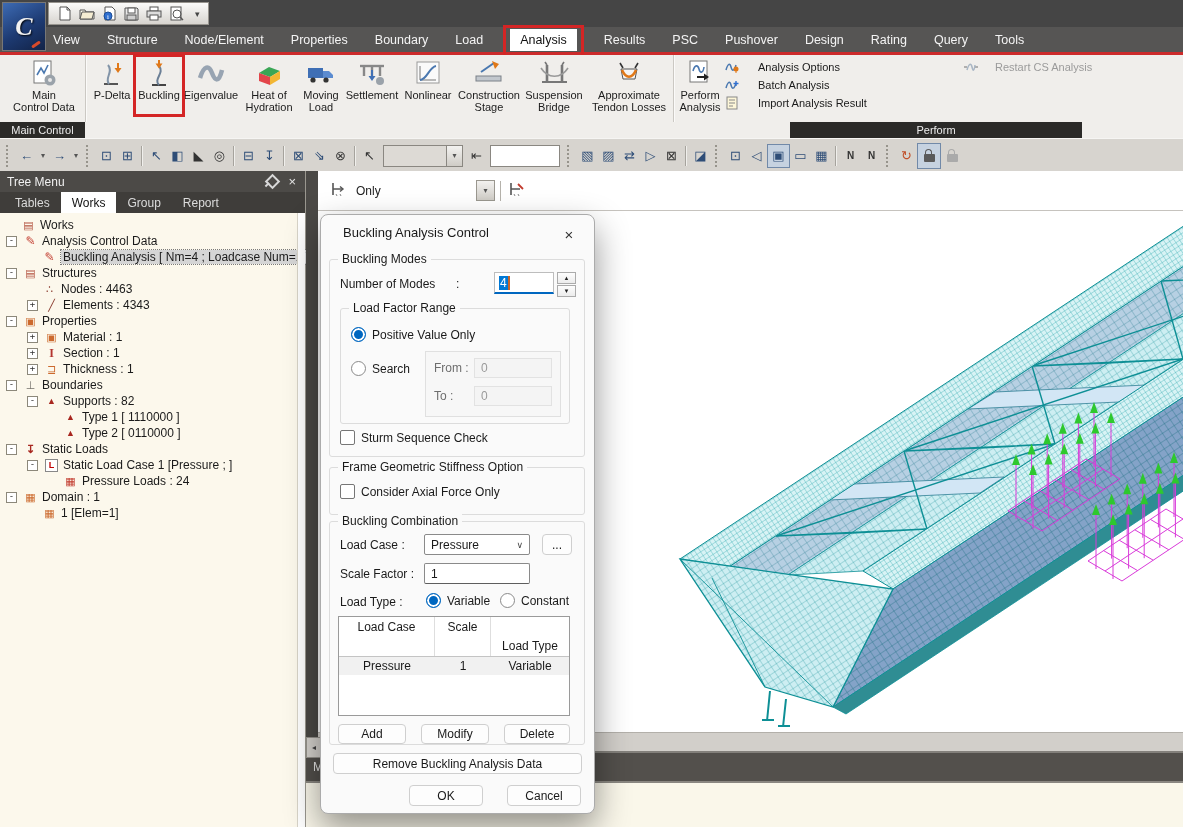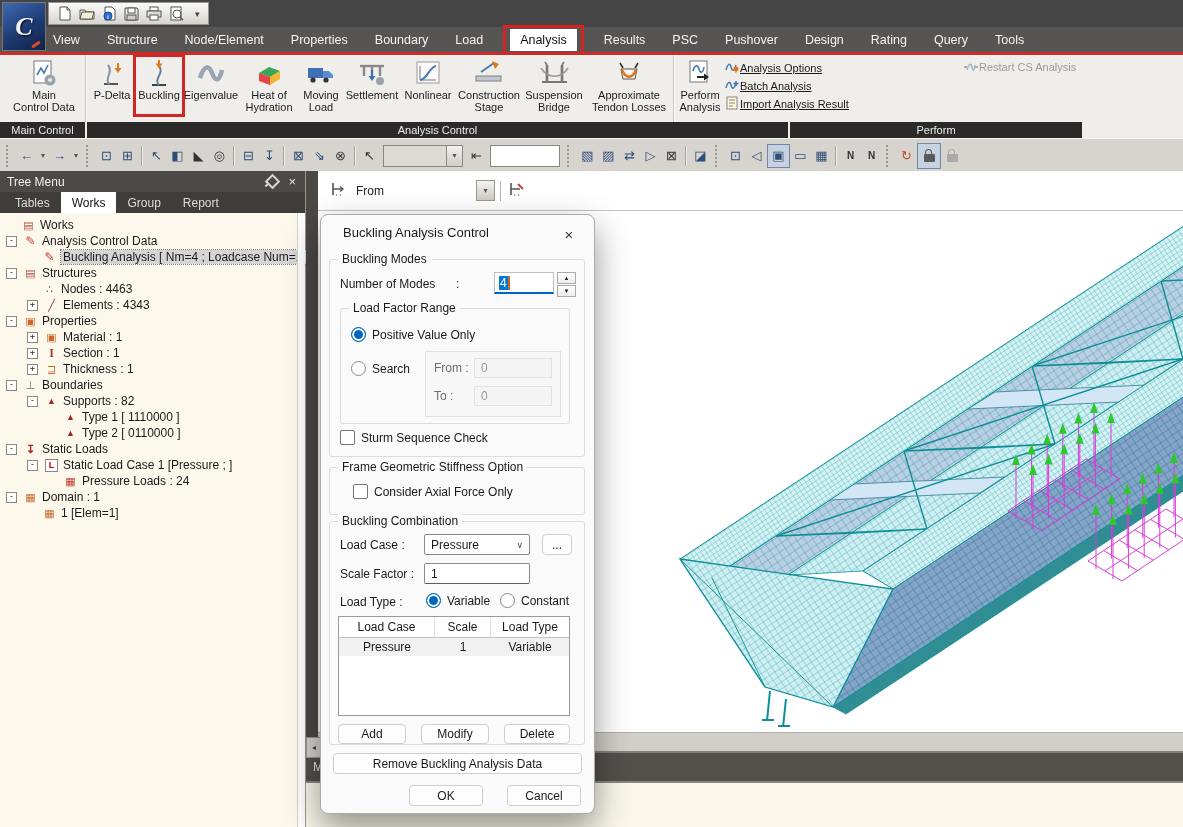--- a/index.html
+++ b/index.html
@@ -22,22 +22,22 @@
 
   
   .ribbon{position:absolute;left:0;top:55px;right:0;height:67px;background:#f0eeeb;display:flex;align-items:stretch;padding-left:4px;}
   .ritem{display:flex;flex-direction:column;align-items:center;padding-top:2px;color:#1c1c1c;}
   .ricon{height:33px;display:flex;align-items:center;justify-content:center;}
   .rlabel{font-size:11px;line-height:11.5px;text-align:center;white-space:pre-line;}
   .rsep{width:1px;background:#cbc8c3;border-right:1px solid #fbfaf9;margin:0 1px;}
   .r-buckling{position:relative;}
   .anno-buckling{position:absolute;left:-3px;right:-3px;top:-1px;bottom:5px;border:3px solid #d42525;pointer-events:none;}
   .rside{display:flex;flex-direction:column;justify-content:flex-start;padding-top:5px;gap:4px;}
-  .rsmall{display:flex;align-items:flex-end;gap:0;font-size:11px;white-space:nowrap;text-decoration:underline;}
-  .rrestart{position:absolute;left:963px;top:60px;display:flex;align-items:center;gap:0;font-size:11px;color:#9b9b9b;}
+  .rsmall{display:flex;align-items:center;gap:18px;font-size:11px;white-space:nowrap;}
+  .rrestart{position:absolute;left:963px;top:60px;display:flex;align-items:center;gap:16px;font-size:11px;color:#9b9b9b;}
   .ribbon-caps{position:absolute;left:0;top:122px;right:0;height:16px;background:#f0eeeb;font-size:11px;color:#ececec;}
   .cap{position:absolute;top:0;height:16px;background:#2b2a28;display:flex;align-items:center;justify-content:center;}
 
   
   .toolbar2{position:absolute;left:0;top:138px;right:0;height:33px;background:#d7d4cf;border-top:1px solid #f6f5f3;border-bottom:1px solid #8e8b86;display:flex;align-items:center;padding-left:2px;}
   .tb{width:21px;height:22px;display:flex;align-items:center;justify-content:center;font-size:13px;color:#2e4d77;}
   .tb.dk{color:#333;}
   .tb.sm{width:12px;font-size:8px;color:#555;}
   .tb.pressed{border:1px solid #7189a8;background:#c6d2e0;}
   .tb.orange{color:#c0502a;}
@@ -120,21 +120,21 @@
   .frow{position:absolute;display:flex;align-items:center;gap:6px;white-space:nowrap;}
   .panel{position:absolute;left:84px;top:42px;width:134px;height:64px;border:1px solid #e0e0e0;background:#f7f7f7;}
   .dis-field{position:absolute;width:78px;height:20px;background:#f4f4f4;border:1px solid #e2e2e2;color:#9a9a9a;display:flex;align-items:center;padding-left:6px;box-sizing:border-box;}
   .combo{position:absolute;left:94px;top:12px;width:106px;height:21px;background:#fff;border:1px solid #8a8a8a;border-radius:2px;display:flex;align-items:center;box-sizing:border-box;padding-left:6px;}
   .combo .ch{margin-left:auto;margin-right:6px;font-size:9px;color:#444;}
   .btn{position:absolute;background:#fdfdfd;border:1px solid #cfcfcf;border-radius:4px;display:flex;align-items:center;justify-content:center;font-size:12px;color:#1a1a1a;box-sizing:border-box;}
   .txt{position:absolute;left:94px;top:41px;width:106px;height:21px;background:#fff;border:1px solid #8a8a8a;border-bottom:1px solid #5e5e5e;border-radius:2px;display:flex;align-items:center;padding-left:6px;box-sizing:border-box;}
   .tbl{position:absolute;left:8px;top:94px;width:232px;height:100px;border:1px solid #9a9a9a;background:#fff;box-sizing:border-box;}
   .tbl-h{display:grid;grid-template-columns:96px 56px 1fr;border-bottom:1px solid #c4c4c4;}
   .tbl-h span{padding:3px 0;text-align:center;border-right:1px solid #dedede;}
-  .tbl-h span:last-child{border-right:none;}
+  .tbl-h span:last-child{border-right:none;margin-top:19px;}
   .tbl-r{display:grid;grid-template-columns:96px 56px 1fr;background:#f1f1f1;}
   .tbl-r span{padding:2px 0;text-align:center;}
 
   
   .noselect{user-select:none;}
 </style>
 </head>
 <body class="noselect">
 
 <div class="app">
@@ -372,23 +372,20 @@
       <svg width="16" height="14">
         <path d="M1 7h3M12 7h3" stroke="#9b9b9b" stroke-width="1.4"></path>
         <path d="M4 10C6 3 8 3 9 7s2 5 3-2" stroke="#a9b6c4" stroke-width="1.5" fill="none"></path>
       </svg>
       <span>Restart CS Analysis</span>
     </div>
 
   <div class="ribbon-caps">
     <div class="cap" style="left:0;width:85px">
         <span>Main Control</span>
-      </div>
-    <div class="cap" style="left:87px;width:701px">
-        <span>Analysis Control</span>
       </div>
     <div class="cap" style="left:790px;width:292px">
         <span>Perform</span>
       </div>
   </div>
 
   <div class="toolbar2">
     <span class="tbgrip"></span>
     <span class="tb">←</span>
     <span class="tb sm">▾</span>
@@ -566,21 +563,21 @@
   <div class="msgarea"></div>
   <div class="scroll-left-btn">◂</div>
 
   <div class="view">
     <div class="viewbar">
       <span class="stageico"><svg width="18" height="16">
             <path d="M3 2v12M3 8h9" stroke="#555" stroke-width="1.6" fill="none"></path>
             <path d="M10 5.5L13 8l-3 2.5" fill="none" stroke="#555" stroke-width="1.4"></path>
             <path d="M6 13l1 2m3-2 1 2" stroke="#888"></path>
           </svg></span>
-      <span class="stagelabel">From</span>
+      <span class="stagelabel">Only</span>
       <span class="stage-drop">▾</span>
       <span class="stage-sep"></span>
       <span class="stageico2"><svg width="18" height="16">
             <path d="M3 2v12M3 8h9" stroke="#555" stroke-width="1.6" fill="none"></path>
             <path d="M10 3l5 5" stroke="#c23b2e" stroke-width="1.8"></path>
             <path d="M6 13l1 2m3-2 1 2" stroke="#888"></path>
           </svg></span>
     </div>
     <div class="canvas">
       <svg width="865" height="522" viewBox="0 0 865 522">
@@ -696,21 +693,21 @@
         </div>
       </div>
       <div class="frow" style="left:10px;top:170px">
           <span class="chk"></span>
           <span>Sturm Sequence Check</span>
         </div>
     </div>
 
     <div class="grp g2">
       <span class="grp-cap">Frame Geometric Stiffness Option</span>
-      <div class="frow" style="left:23px;top:16px">
+      <div class="frow" style="left:10px;top:16px">
           <span class="chk"></span>
           <span>Consider Axial Force Only</span>
         </div>
     </div>
 
     <div class="grp g3">
       <span class="grp-cap">Buckling Combination</span>
       <span class="lbl" style="left:10px;top:16px">Load Case :</span>
       <div class="combo">
           <span>Pressure</span>

